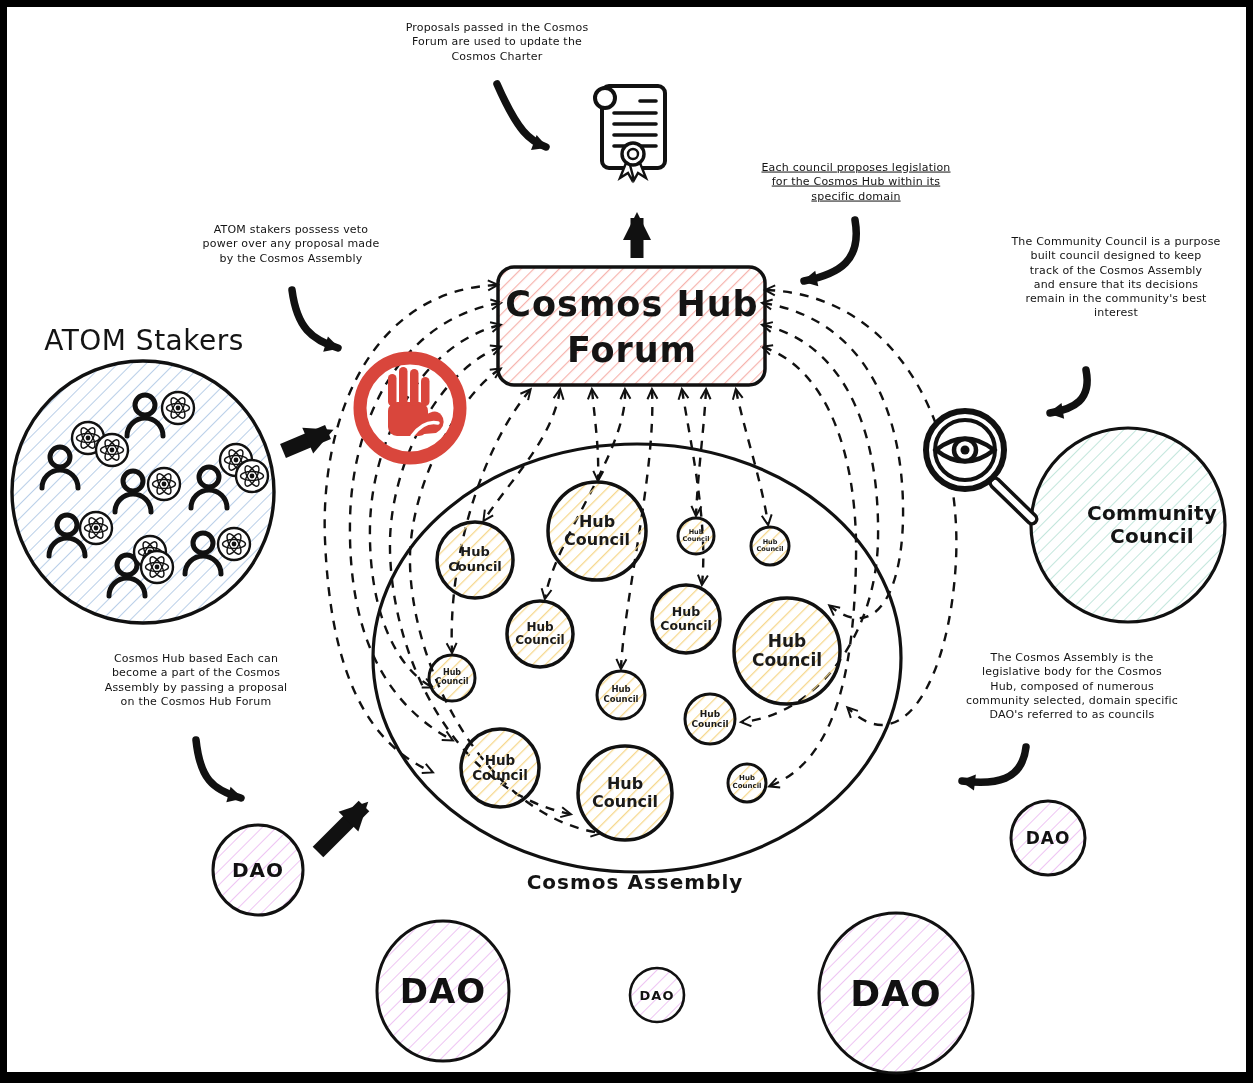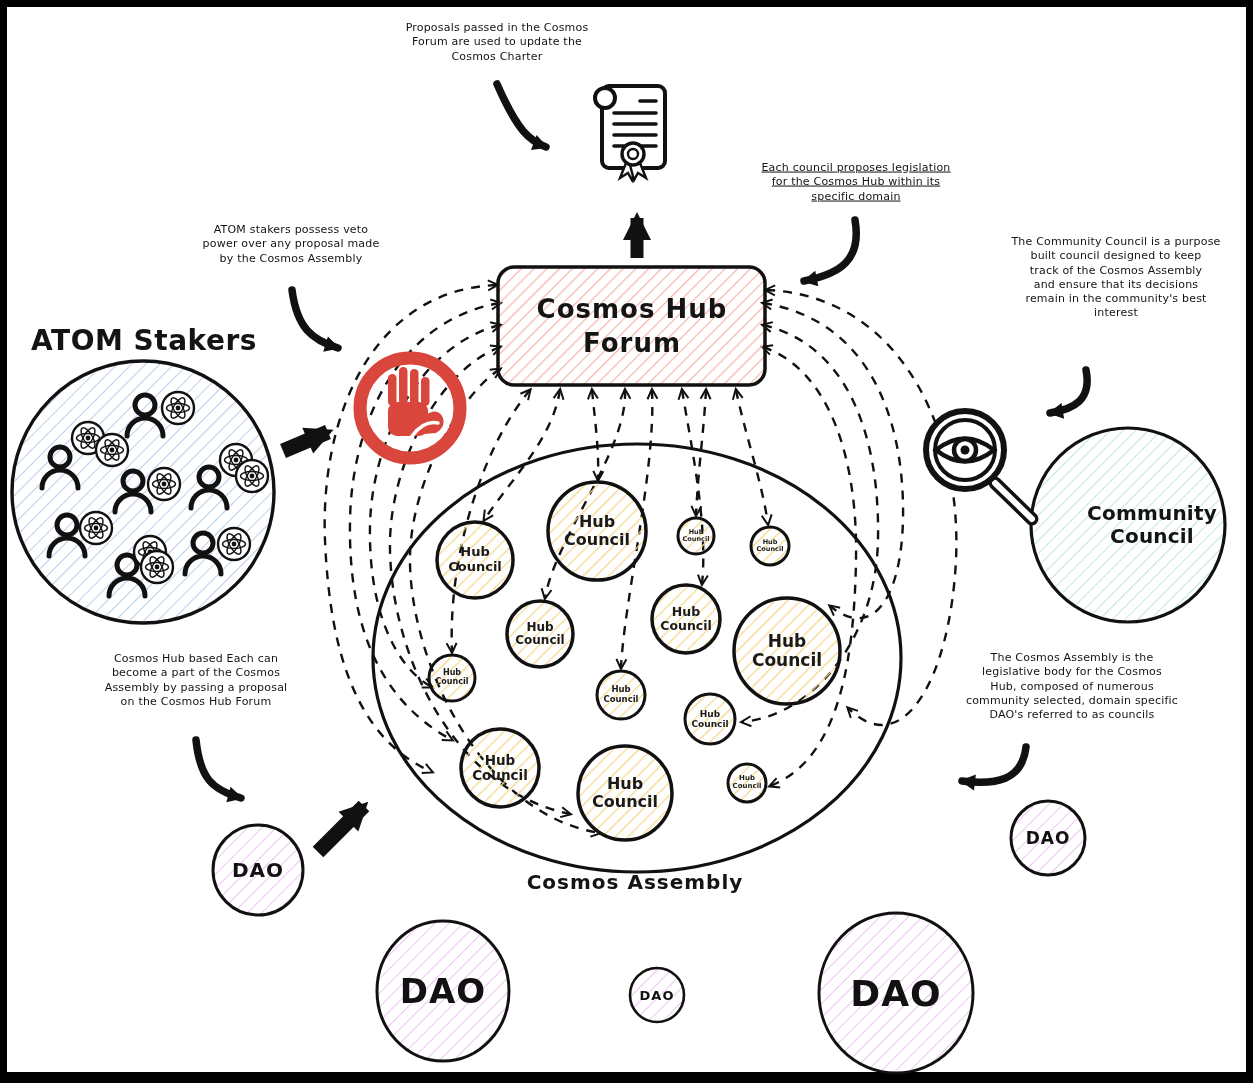--- a/index.html
+++ b/index.html
@@ -8,22 +8,22 @@
     box-shadow: inset 0 0 0 7px #000, inset 0 -11px 0 0 #000;
     overflow:hidden;
     font-family:"DejaVu Sans", sans-serif;color:#111;
   }
   svg{position:absolute;left:0;top:0;}
   .lbl{
     position:absolute;transform:translate(-50%,-50%);
     text-align:center;white-space:pre-line;line-height:1.3;
     font-size:11px;color:#141414;letter-spacing:.2px;
   }
-  .title{font-size:28px;font-weight:bold;letter-spacing:.5px;}
-  .boxlabel{font-size:26px;font-weight:bold;letter-spacing:1px;}
+  .title{font-size:28px;font-weight:normal;letter-spacing:.5px;}
+  .boxlabel{font-size:35px;font-weight:bold;letter-spacing:1px;}
   .circlelabel{font-weight:bold;line-height:1.15;}
   .hc{position:absolute;transform:translate(-50%,-50%);text-align:center;
       line-height:1.12;color:#1a1a1a;font-weight:bold;}
   .dao{position:absolute;transform:translate(-50%,-50%);text-align:right;
       color:#111;font-weight:bold;letter-spacing:1px;}
 </style>
 </head>
 <body>
 
 <div id="canvas">

